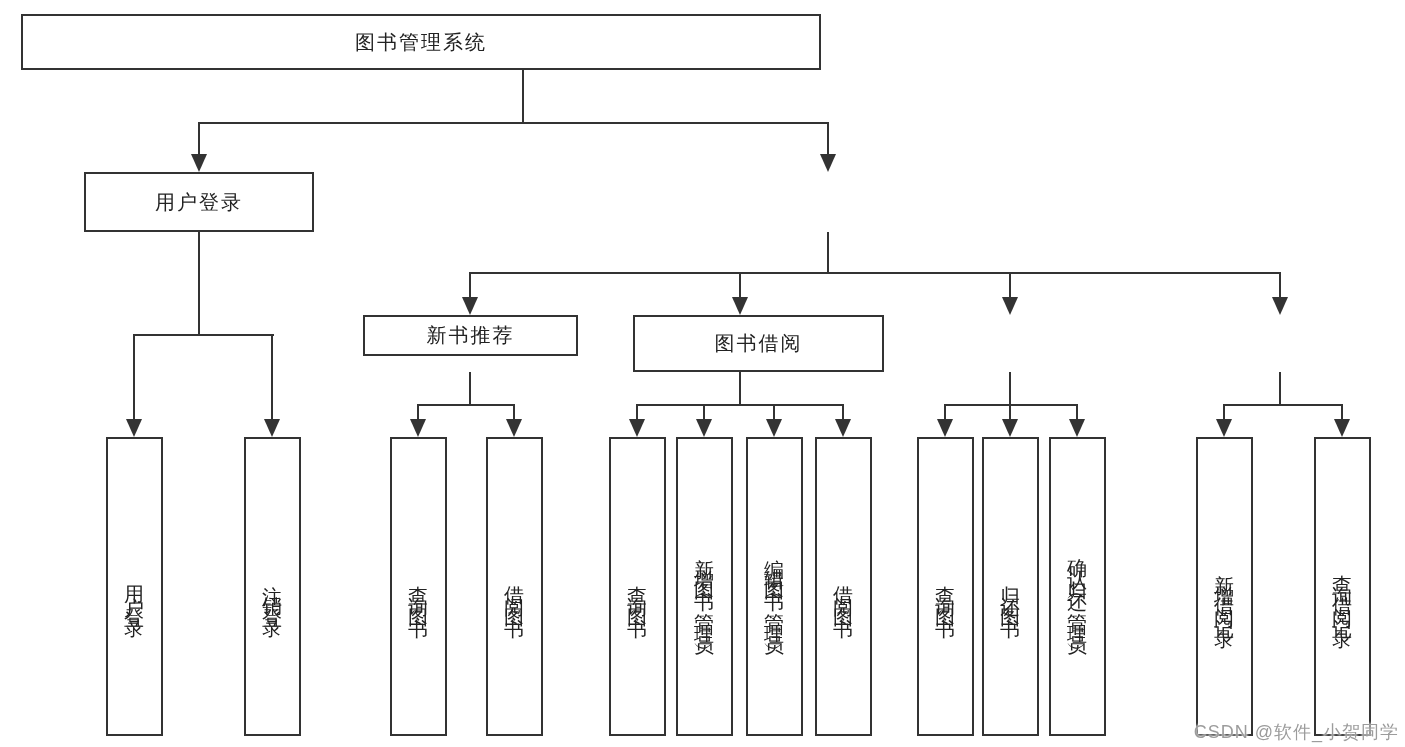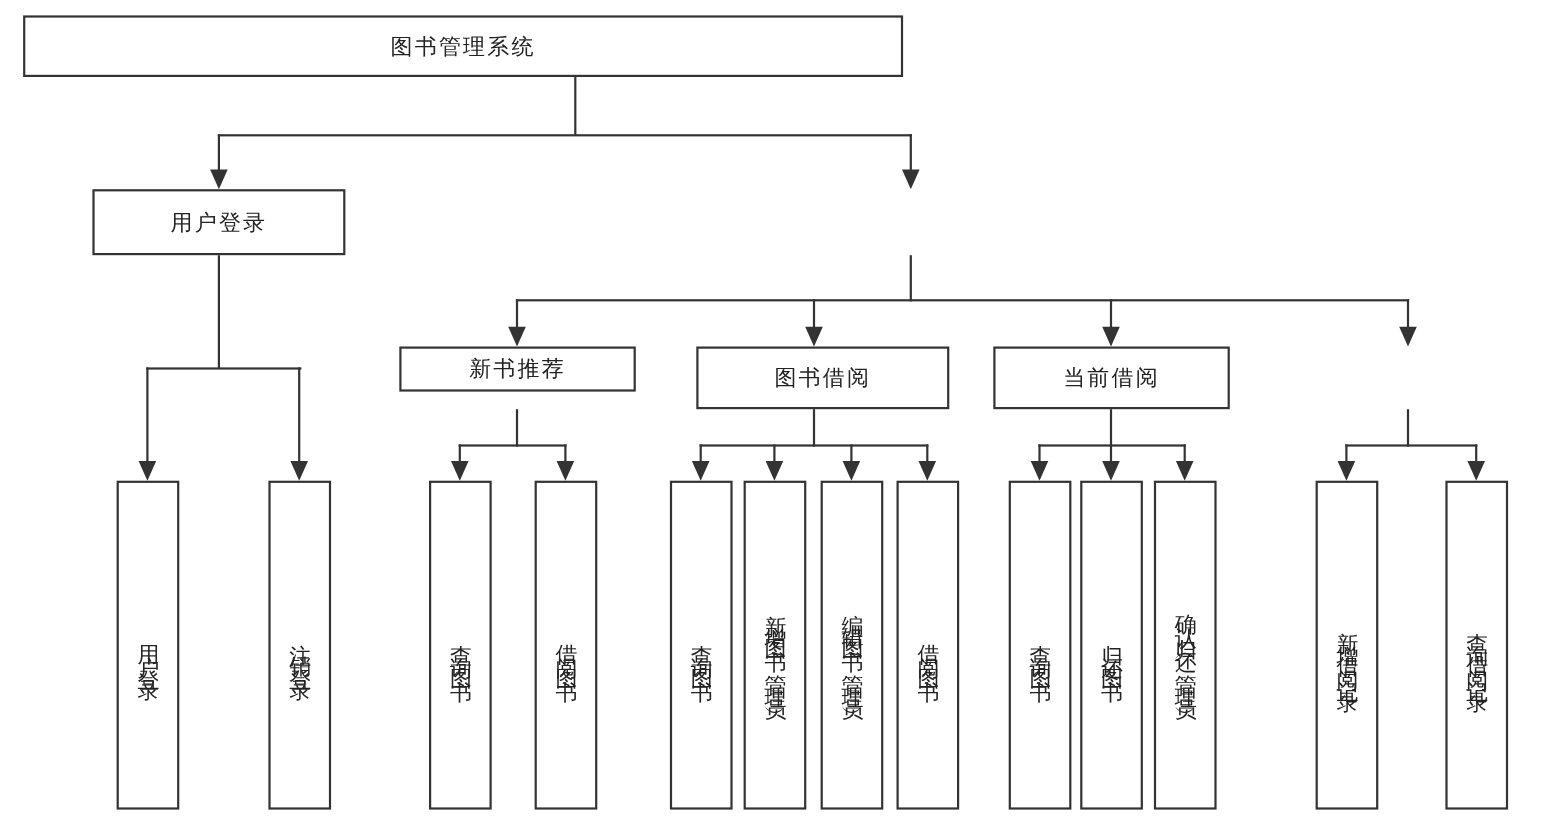--- a/index.html
+++ b/index.html
@@ -75,25 +75,22 @@
   <div class="vline" style="left:739px;top:272px;height:27px"></div>
   <div class="arrow" style="left:732px;top:297px"></div>
   <div class="vline" style="left:1009px;top:272px;height:27px"></div>
   <div class="arrow" style="left:1002px;top:297px"></div>
   <div class="vline" style="left:1279px;top:272px;height:27px"></div>
   <div class="arrow" style="left:1272px;top:297px"></div>
 
   <div class="box hbox" style="left:363px;top:315px;width:215px;height:41px">
     <span>新书推荐</span>
   </div>
-  <div class="box hbox" style="left:633px;top:315px;width:230px;height:57px">
+  <div class="box hbox" style="left:633px;top:315px;width:251px;height:57px">
     <span>图书借阅</span>
-  </div>
-  <div class="box hbox" style="left:903px;top:315px;width:215px;height:57px">
-    <span>当前借阅</span>
   </div>
 
   <div class="vline" style="left:469px;top:372px;height:34px"></div>
   <div class="hline" style="left:417px;top:404px;width:98px"></div>
   <div class="vline" style="left:417px;top:404px;height:17px"></div>
   <div class="arrow" style="left:410px;top:419px"></div>
   <div class="vline" style="left:513px;top:404px;height:17px"></div>
   <div class="arrow" style="left:506px;top:419px"></div>
 
   <div class="vline" style="left:739px;top:372px;height:34px"></div>
@@ -160,14 +157,15 @@
     <span class="vtext">确认归还（管理员）</span>
   </div>
 
   <div class="box vbox" style="left:1196px">
     <span class="vtext">新增借阅记录</span>
   </div>
   <div class="box vbox" style="left:1314px">
     <span class="vtext">查询借阅记录</span>
   </div>
 
+  <div class="watermark">CSDN @软件_小贺同学</div>
 
 </div>
 
 </body></html>

